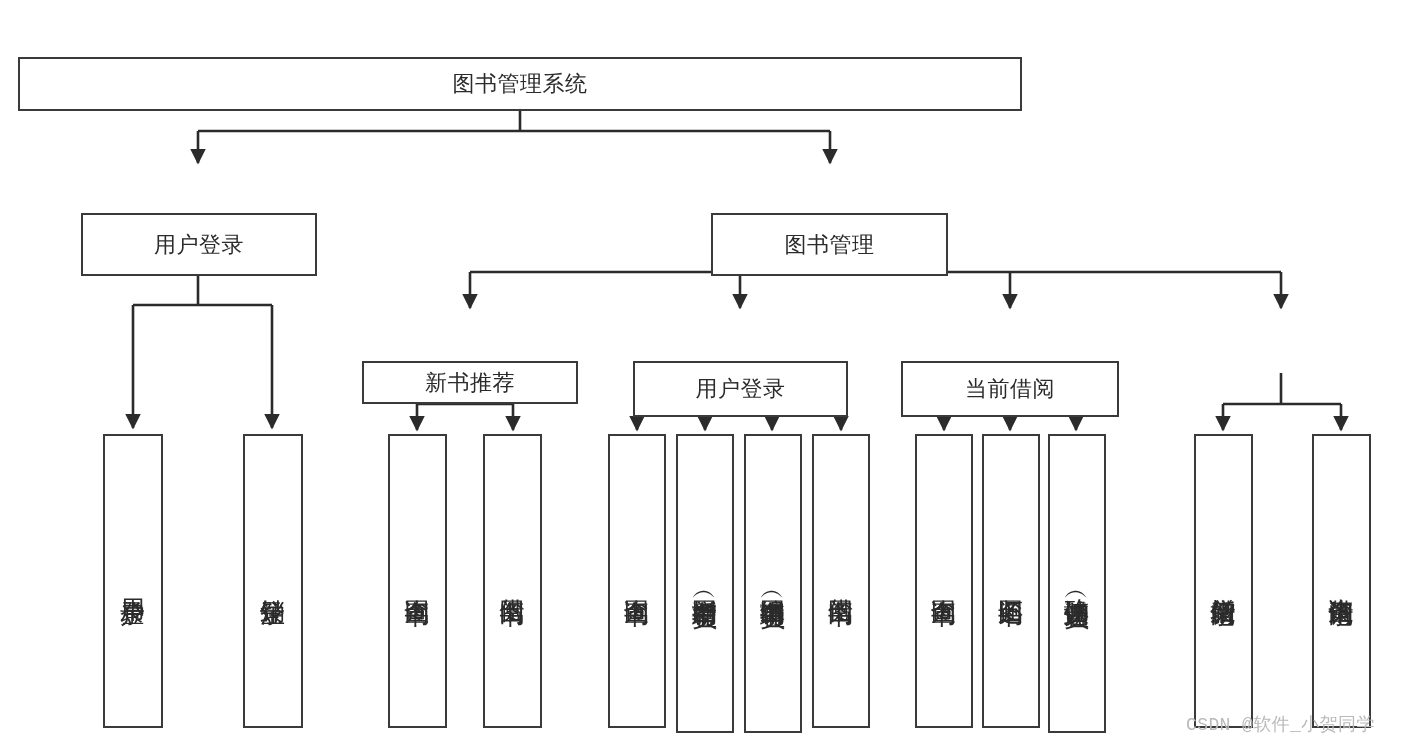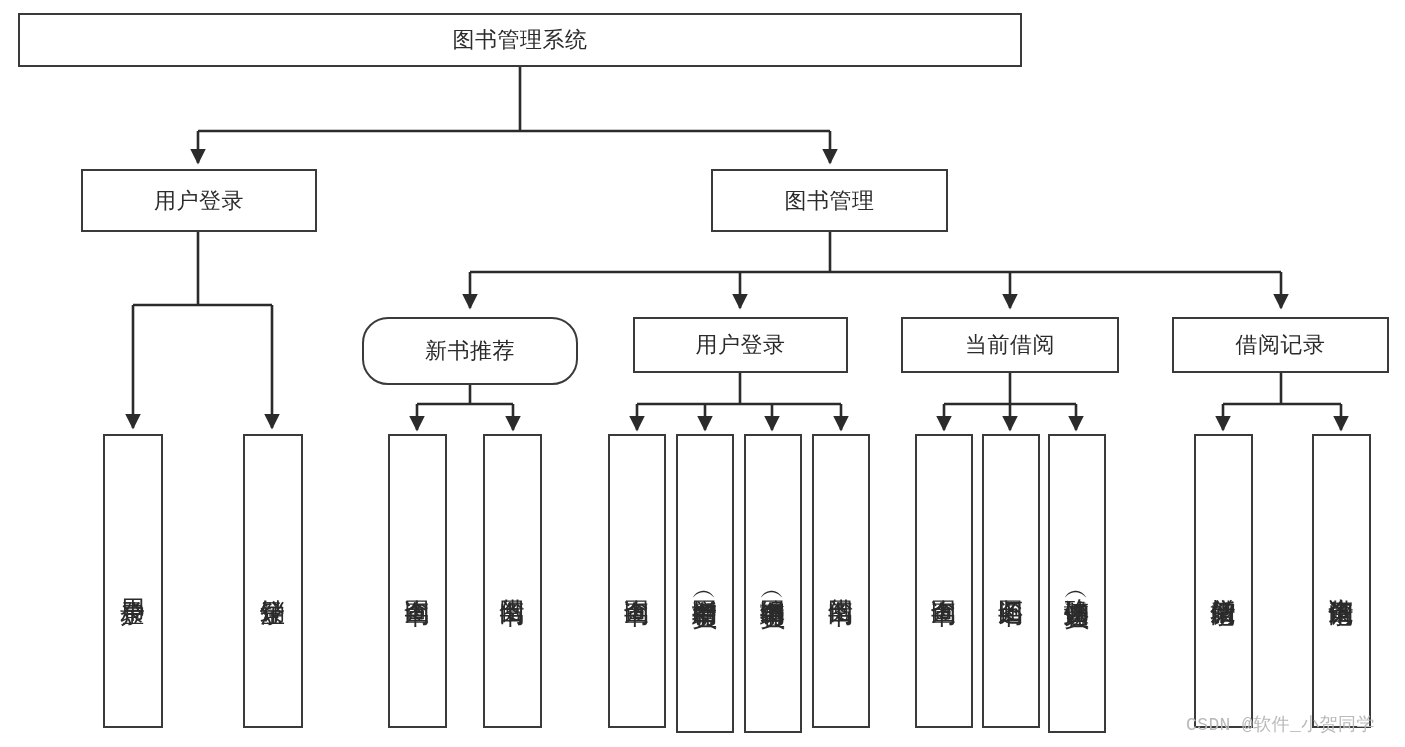--- a/index.html
+++ b/index.html
@@ -33,20 +33,21 @@
     display: flex;
     align-items: center;
     justify-content: center;
     z-index: 2;
   }
   .node-h {
     font-size: 22px;
     letter-spacing: 0.5px;
     line-height: 1;
     white-space: nowrap;
+    margin-top: 44px;
   }
   .node-root {
     font-size: 22px;
   }
   .node-v {
     writing-mode: vertical-rl;
     text-orientation: upright;
     font-size: 25px;
     line-height: 1.12;
     letter-spacing: 1px;
@@ -120,24 +121,23 @@
       <path d="M 1223 404 L 1223 430" marker-end="url(#arrow)"></path>
       <path d="M 1341 404 L 1341 430" marker-end="url(#arrow)"></path>
     </g>
   </svg>
 
   <div class="node node-h node-root" style="left:18px; top:13px; width:1004px; height:54px;">图书管理系统</div>
 
   <div class="node node-h" style="left:81px; top:169px; width:236px; height:63px;">用户登录</div>
   <div class="node node-h" style="left:711px; top:169px; width:237px; height:63px;">图书管理</div>
 
-  <div class="node node-h" style="left:362px; top:317px; width:216px; height:68px;border-radius:26px;">新书推荐</div>
+  <div class="node node-h" style="left:362px; top:317px; width:216px; height:43px;">新书推荐</div>
   <div class="node node-h" style="left:633px; top:317px; width:215px; height:56px;">用户登录</div>
   <div class="node node-h" style="left:901px; top:317px; width:218px; height:56px;">当前借阅</div>
-  <div class="node node-h" style="left:1172px; top:317px; width:217px; height:56px;">借阅记录</div>
 
   <div class="node node-v" style="left:103px; top:434px; width:60px; height:294px;">用户登录</div>
   <div class="node node-v" style="left:243px; top:434px; width:60px; height:294px;">注销登录</div>
 
   <div class="node node-v" style="left:388px; top:434px; width:59px; height:294px;">查询图书</div>
   <div class="node node-v" style="left:483px; top:434px; width:59px; height:294px;">借阅图书</div>
 
   <div class="node node-v" style="left:608px; top:434px; width:58px; height:294px;">查询图书</div>
   <div class="node node-v" style="left:676px; top:434px; width:58px; height:299px;">新增图书（管理员）</div>
   <div class="node node-v" style="left:744px; top:434px; width:58px; height:299px;">编辑图书（管理员）</div>

